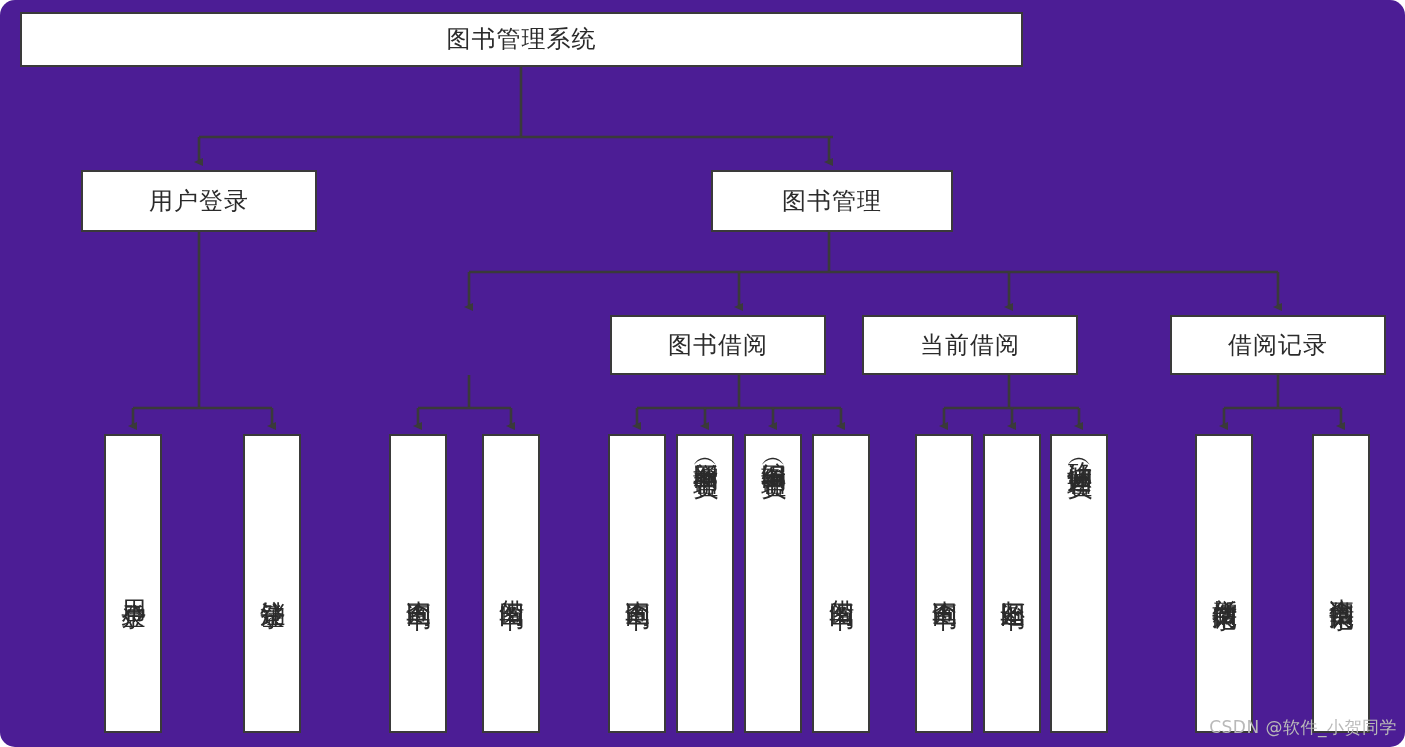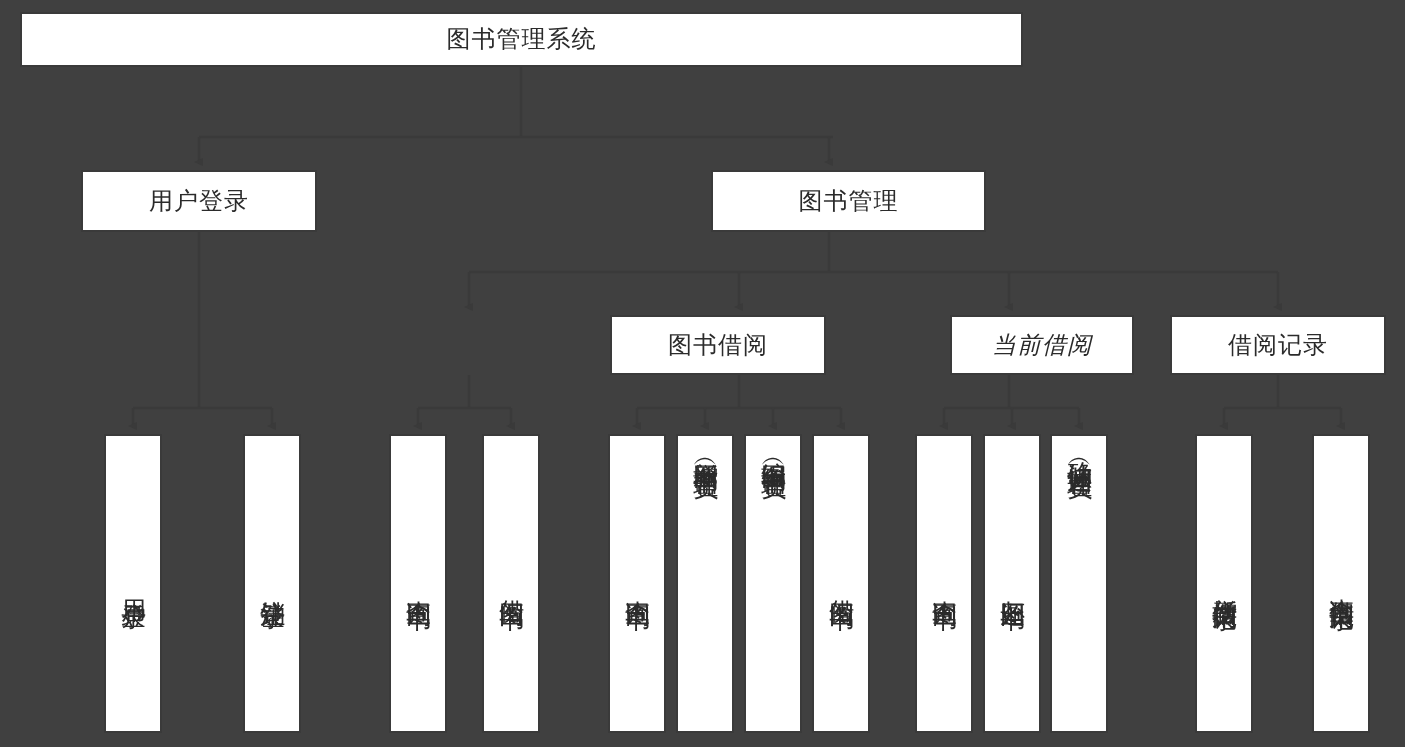--- a/index.html
+++ b/index.html
@@ -7,22 +7,23 @@
     padding: 0;
     background: #ffffff;
   }
   body {
     font-family: "DejaVu Sans", "Liberation Sans", sans-serif;
   }
   #canvas {
     position: relative;
     width: 1405px;
     height: 747px;
-    background: #404040;
+    background: #4c1d95;
     overflow: hidden;
+    border-radius: 15px;
   }
   #diagram-svg {
     position: absolute;
     left: 0;
     top: 0;
     width: 1405px;
     height: 747px;
   }
   .node {
     position: absolute;
@@ -130,28 +131,28 @@
     </g>
   </svg>
 
   <div class="node horiz" style="left:20px; top:12px; width:1003px; height:55px;">
     <span class="lbl">图书管理系统</span>
   </div>
 
   <div class="node horiz" style="left:81px; top:170px; width:236px; height:62px;">
     <span class="lbl">用户登录</span>
   </div>
-  <div class="node horiz" style="left:711px; top:170px; width:275px; height:62px;">
+  <div class="node horiz" style="left:711px; top:170px; width:242px; height:62px;">
     <span class="lbl">图书管理</span>
   </div>
 
   <div class="node horiz" style="left:610px; top:315px; width:216px; height:60px;">
     <span class="lbl">图书借阅</span>
   </div>
-  <div class="node horiz" style="left:950px; top:315px; width:184px; height:60px;font-style:italic;">
+  <div class="node horiz" style="left:862px; top:315px; width:216px; height:60px;">
     <span class="lbl">当前借阅</span>
   </div>
   <div class="node horiz" style="left:1170px; top:315px; width:216px; height:60px;">
     <span class="lbl">借阅记录</span>
   </div>
 
   <div class="node vert centered" style="left:104px; top:434px; width:58px; height:299px;">
     <span class="lbl">用户登录</span>
   </div>
   <div class="node vert centered" style="left:243px; top:434px; width:58px; height:299px;">
@@ -188,14 +189,15 @@
     <span class="lbl">确认归还（管理员）</span>
   </div>
 
   <div class="node vert centered" style="left:1195px; top:434px; width:58px; height:299px;">
     <span class="lbl">新增借阅记录</span>
   </div>
   <div class="node vert centered" style="left:1312px; top:434px; width:58px; height:299px;">
     <span class="lbl">查询借阅记录</span>
   </div>
 
+  <div id="watermark">CSDN @软件_小贺同学</div>
 
 </div>
 
 </body></html>

